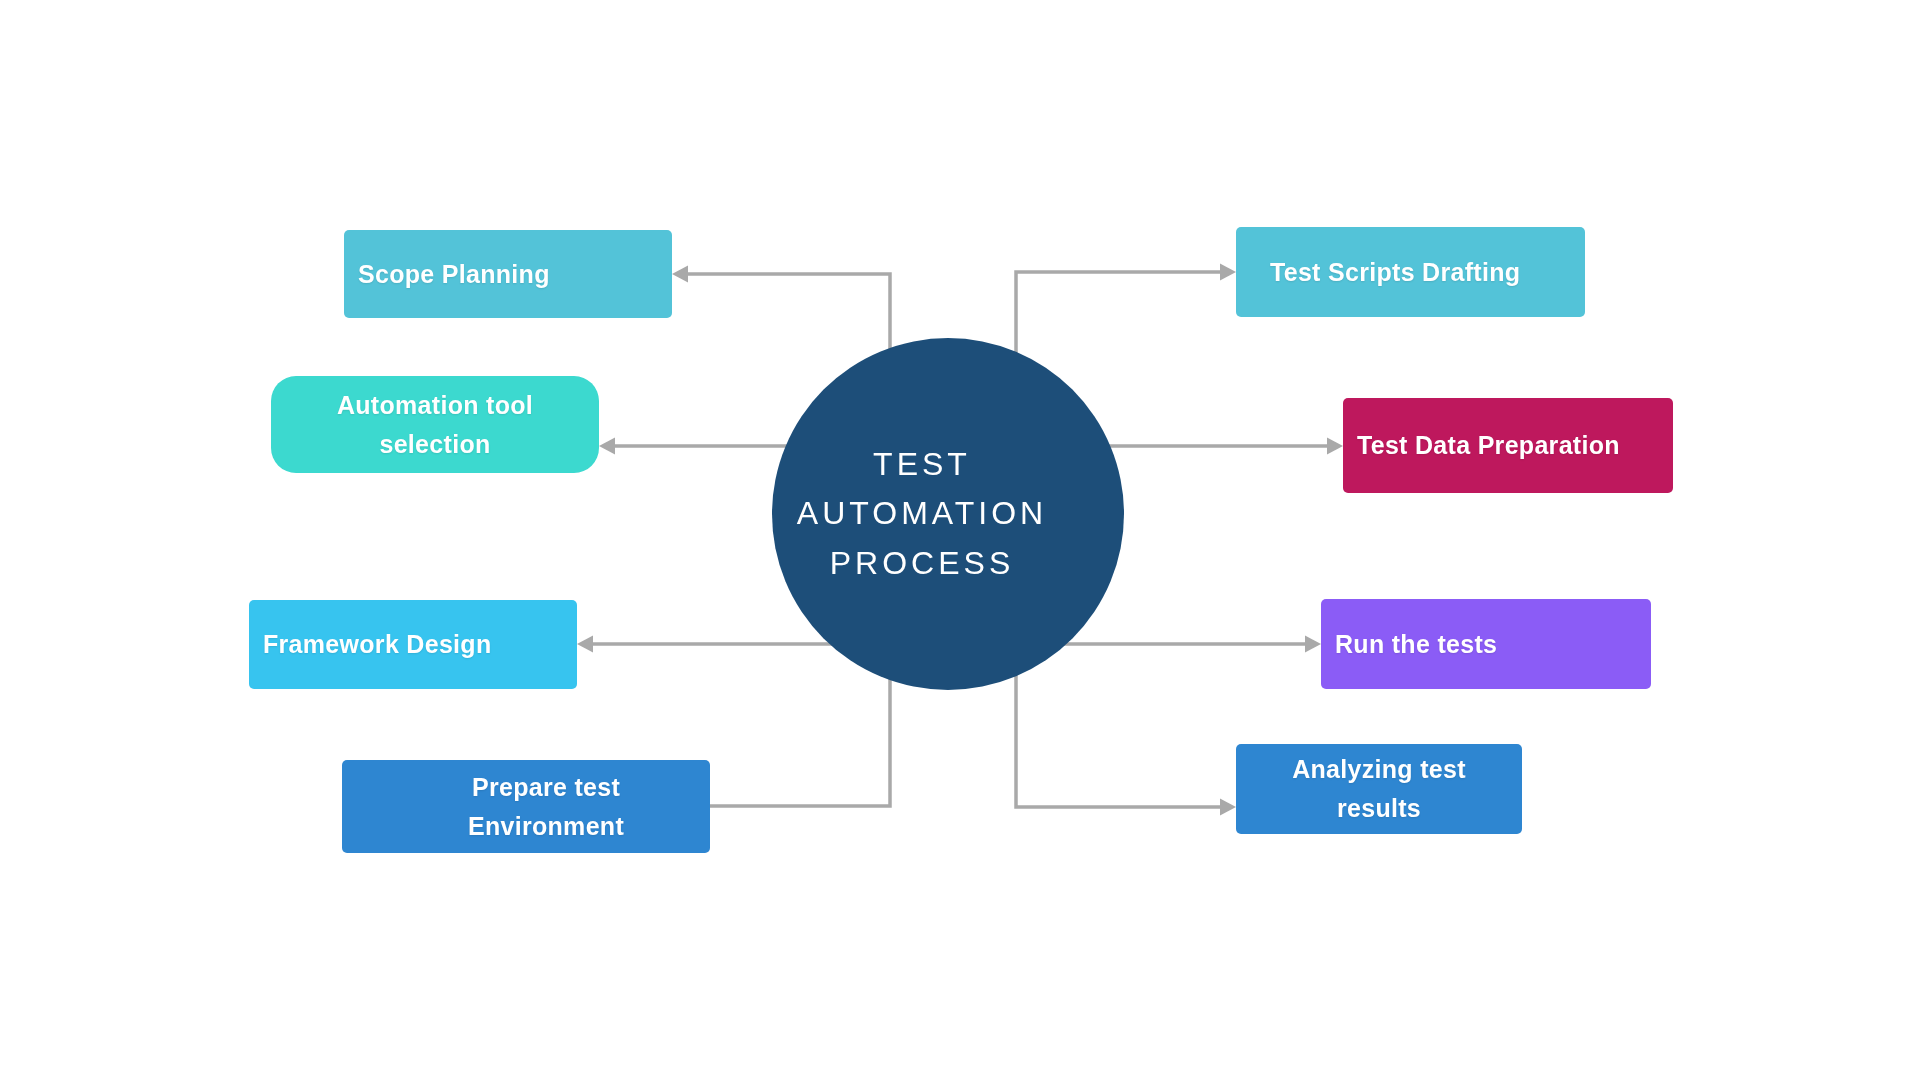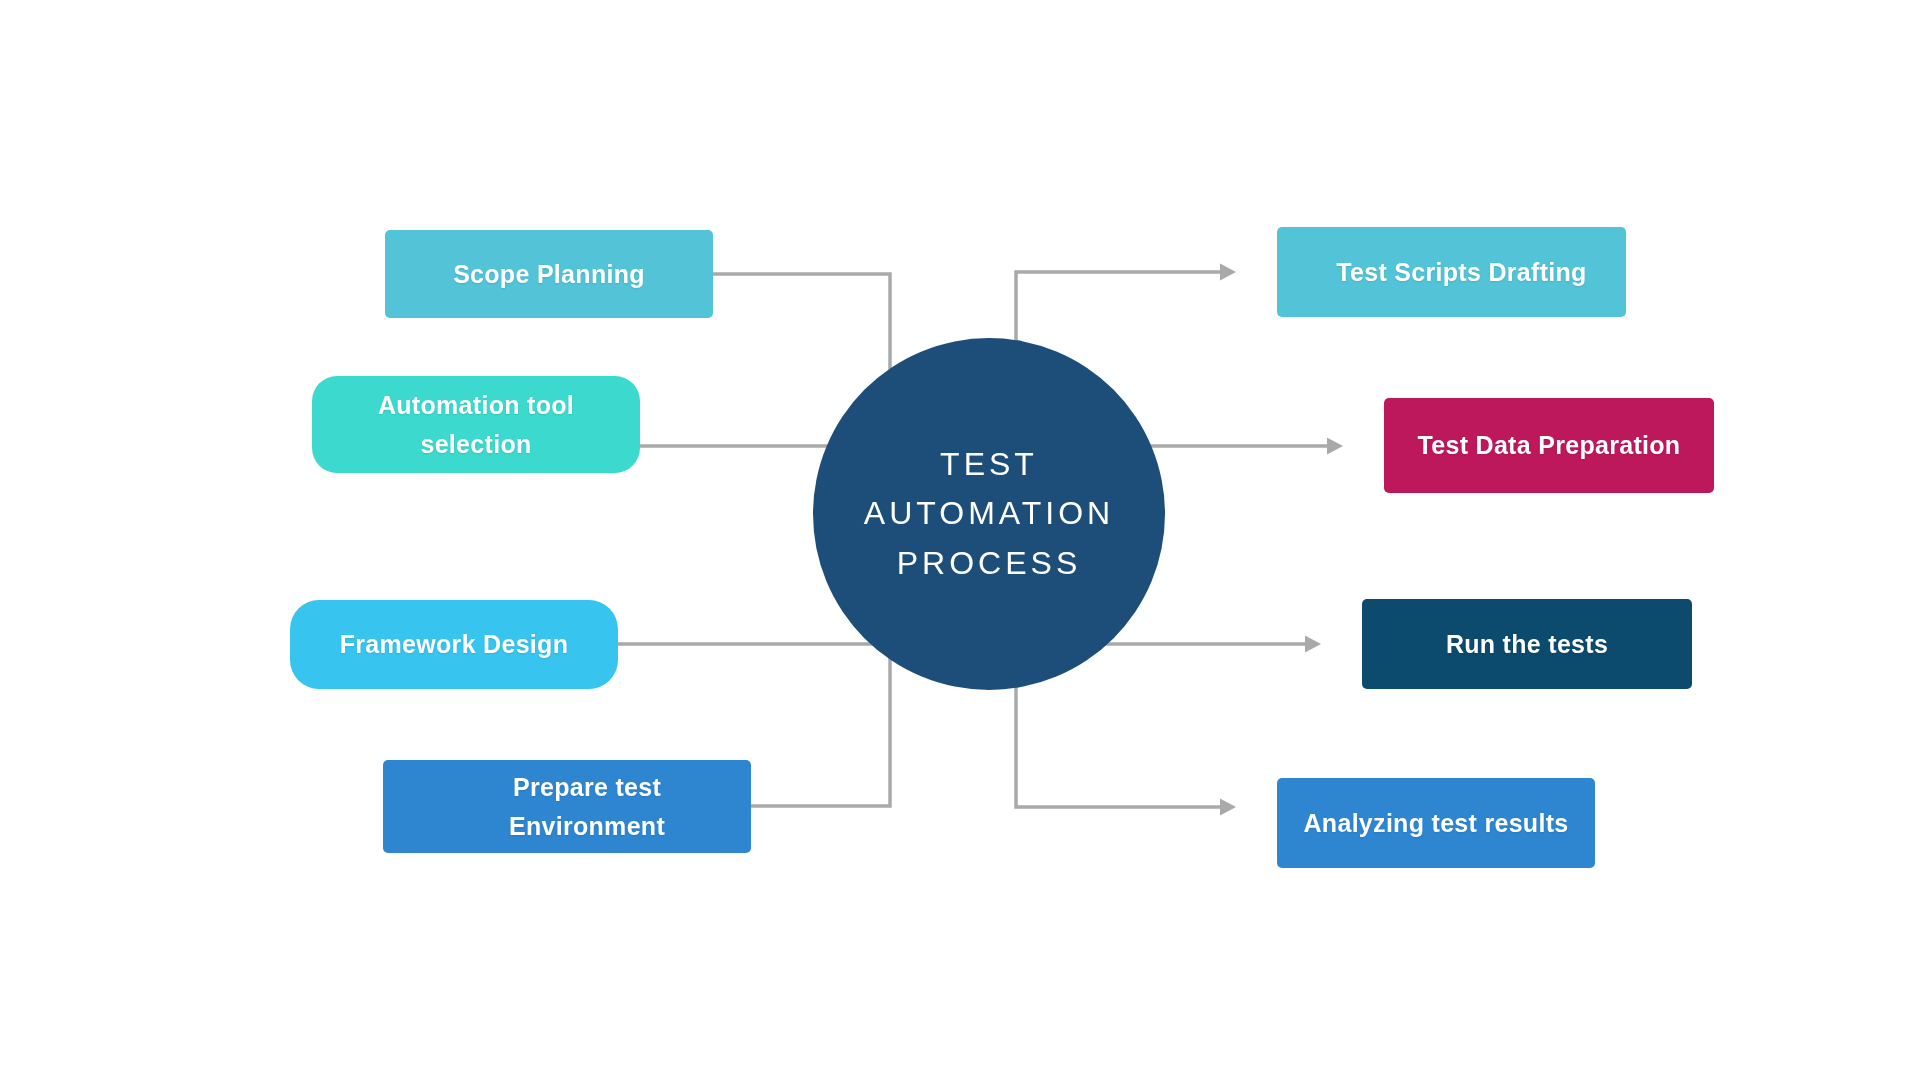--- a/index.html
+++ b/index.html
@@ -18,23 +18,21 @@
     position: absolute;
     left: 0;
     top: 0;
     z-index: 1;
   }
   .node {
     position: absolute;
     z-index: 2;
     display: flex;
     align-items: center;
-    justify-content: center;
     color: #ffffff;
-    margin-left: 41px;
   }
   .box {
     border-radius: 5px;
     text-align: center;
   }
   .box .label {
     font-size: 25px;
     font-weight: bold;
     line-height: 1.55;
     letter-spacing: 0.3px;
@@ -52,26 +50,26 @@
     width: 300px;
     text-align: center;
     font-size: 32px;
     font-weight: 400;
     letter-spacing: 4px;
     line-height: 1.55;
   }
   
   .n-scope      { left: 344px;  top: 230px; width: 328px; height: 88px; }
   .n-automation { left: 271px;  top: 376px; width: 328px; height: 97px; border-radius: 25px; }
-  .n-framework  { left: 249px;  top: 600px; width: 328px; height: 89px; border-radius: 29px; }
+  .n-framework  { left: 249px;  top: 600px; width: 328px; height: 89px; }
   .n-prepare    { left: 342px;  top: 760px; width: 328px; height: 93px; padding-left: 40px; }
   .n-scripts    { left: 1236px; top: 227px; width: 329px; height: 90px; padding-left: 20px; }
   .n-data       { left: 1343px; top: 398px; width: 330px; height: 95px; }
   .n-run        { left: 1321px; top: 599px; width: 330px; height: 90px; }
-  .n-analyzing  { left: 1236px; top: 778px; width: 318px; height: 90px; }
+  .n-analyzing  { left: 1236px; top: 744px; width: 286px; height: 90px; }
 </style>
 </head>
 <body>
 
 <div class="canvas" style="background-color: rgb(255, 255, 255);">
 
   <svg class="connectors" width="1920" height="1080" viewBox="0 0 1920 1080">
     <g>
       <polyline points="890,514 890,274 688,274" fill="none" stroke-width="3.5" stroke="#a9a9a9"></polyline>
       <polygon points="688,265.5 688,282.5 672,274" fill="#a9a9a9"></polygon>
@@ -127,21 +125,21 @@
   </div>
 
   <div class="node box n-scripts" style="background-color: rgb(83, 195, 216);">
     <span class="label">Test Scripts Drafting</span>
   </div>
 
   <div class="node box n-data" style="background-color: #be185d;">
     <span class="label">Test Data Preparation</span>
   </div>
 
-  <div class="node box n-run" style="background-color: #0c4a6e;">
+  <div class="node box n-run" style="background-color: #8b5cf6;">
     <span class="label">Run the tests</span>
   </div>
 
   <div class="node box n-analyzing" style="background-color: rgb(46, 134, 209);">
     <span class="label">Analyzing test results</span>
   </div>
 
 </div>
 
 </body></html>

